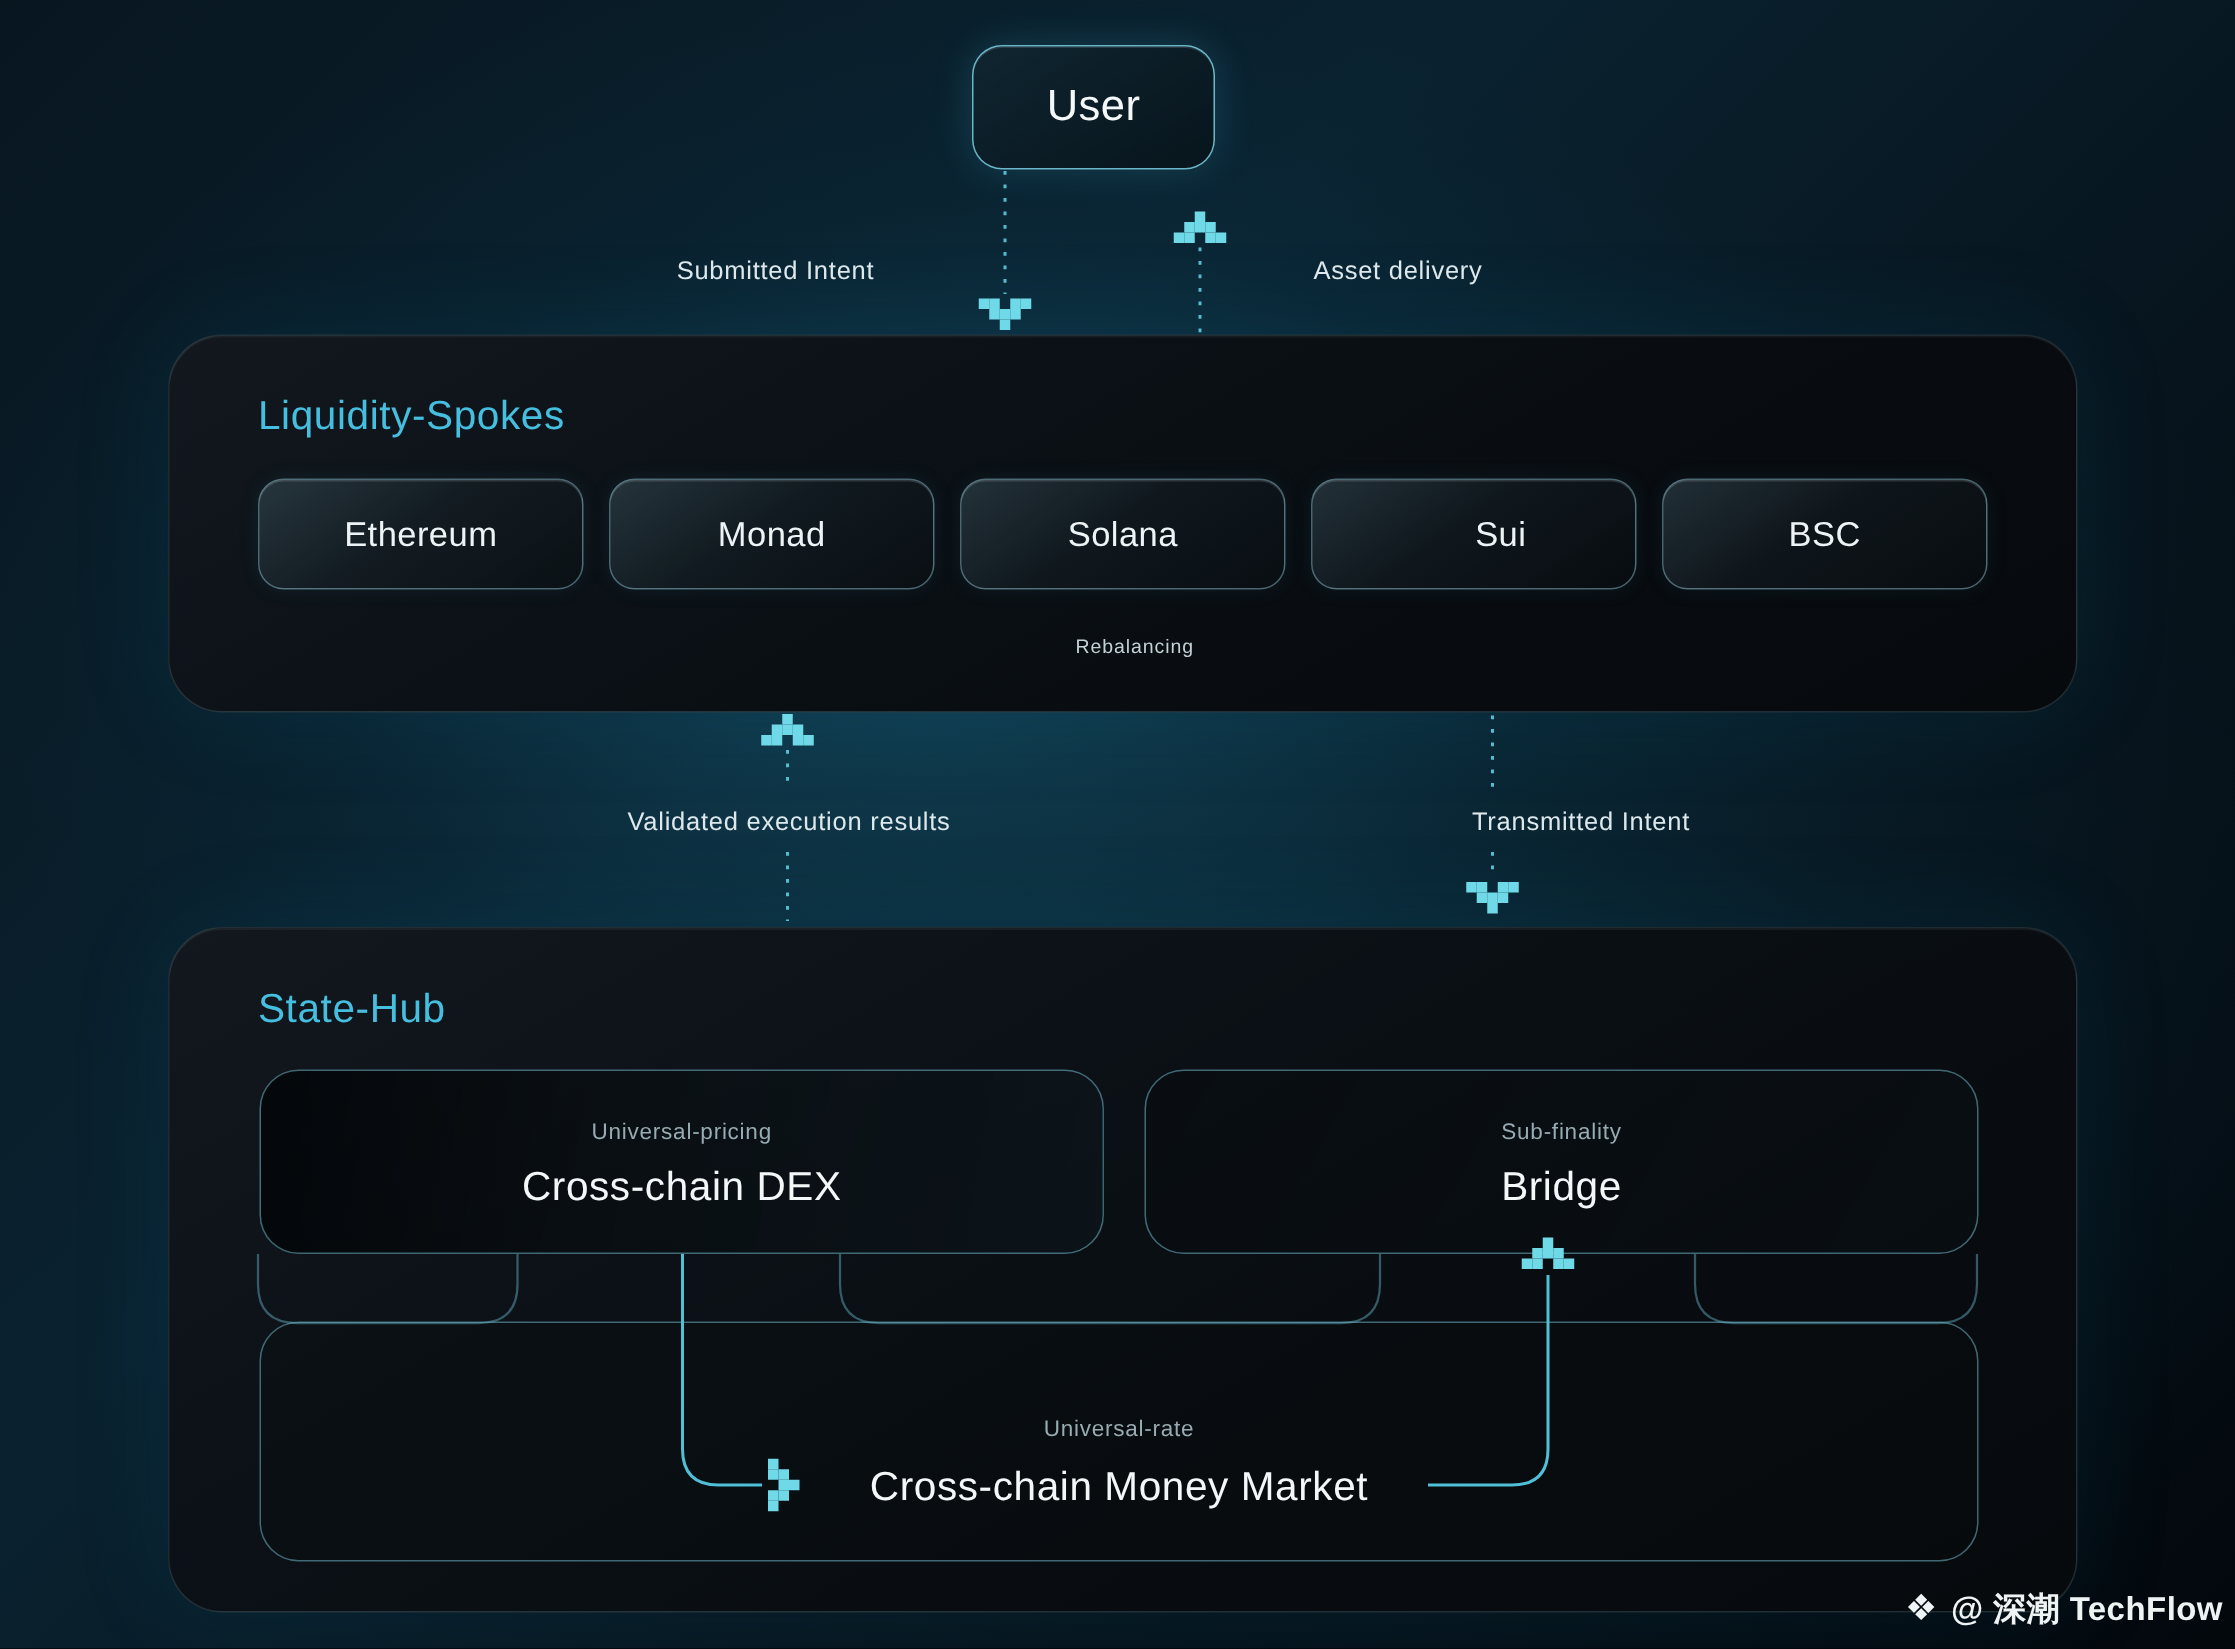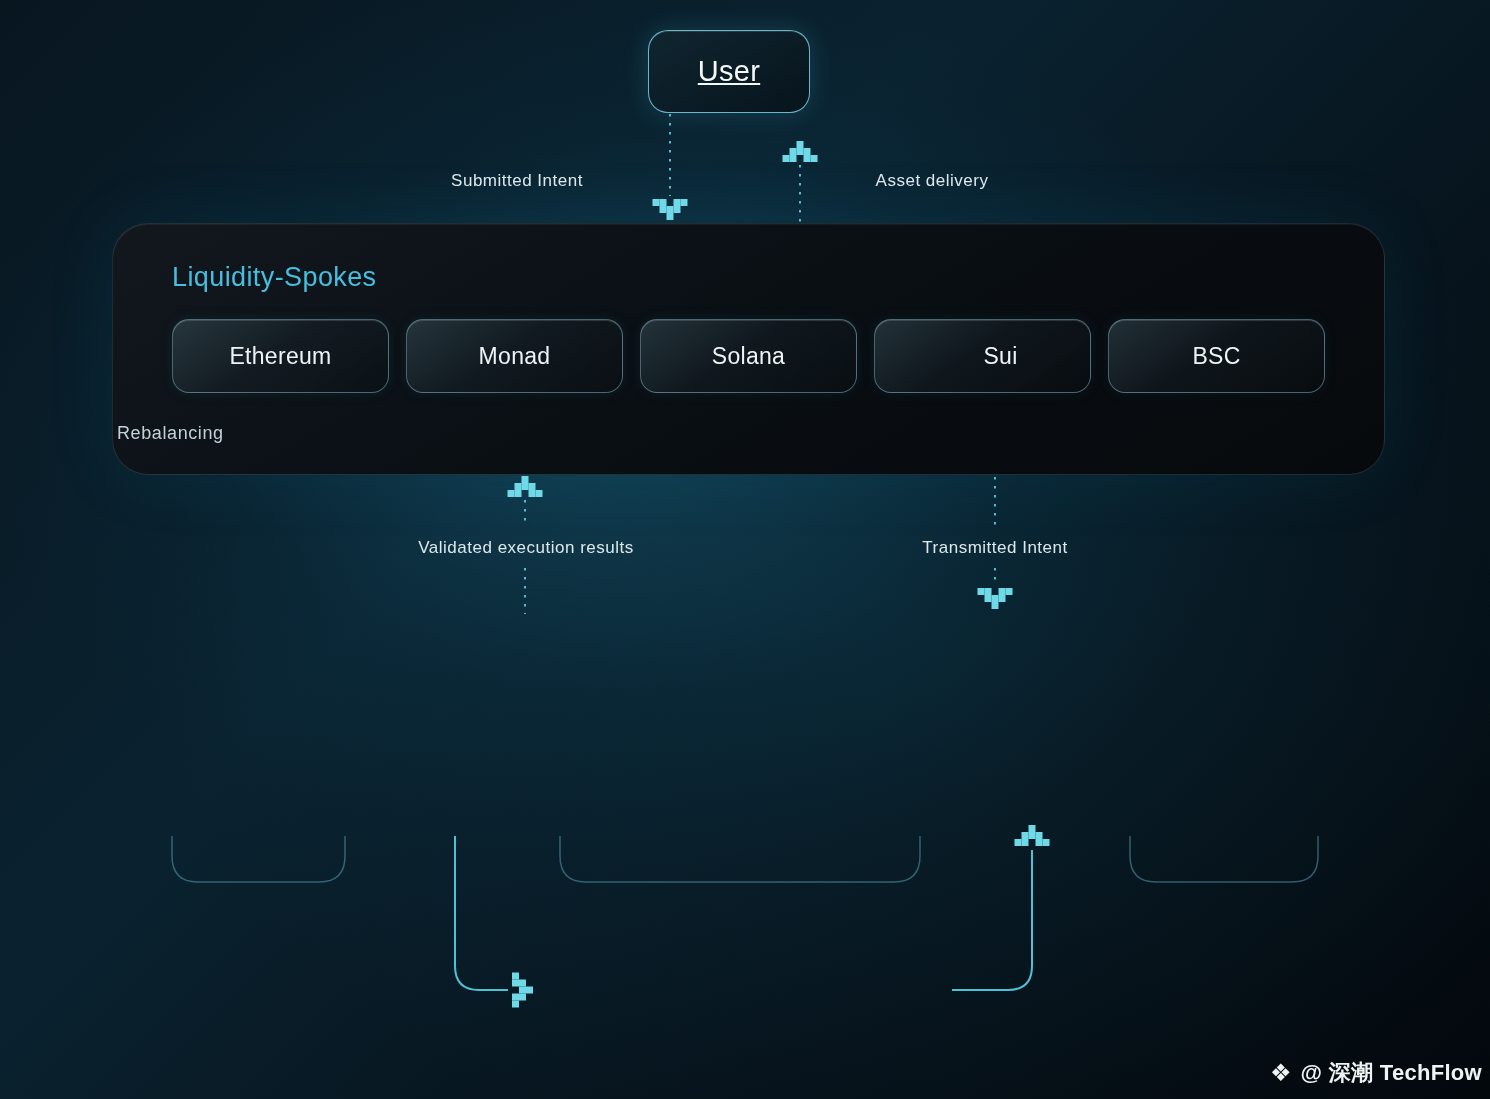--- a/index.html
+++ b/index.html
@@ -17,21 +17,21 @@
     position:absolute; transform:translate(-50%,-50%);
     color:#dce8ec; font-size:17px; letter-spacing:0.5px; white-space:nowrap; z-index:6;
   }
 
   .user-node {
     position:absolute; left:648px; top:30px; width:162px; height:83px;
     border-radius:20px; border:1px solid rgba(125,210,230,0.85);
     background:linear-gradient(150deg, rgba(22,42,52,0.55), rgba(6,14,18,0.7));
     box-shadow:0 0 26px rgba(70,190,220,0.20), inset 0 1px 0 rgba(255,255,255,0.12);
     display:flex; align-items:center; justify-content:center;
-    color:#f4f8f9; font-size:29px; letter-spacing:0.3px; z-index:4;text-decoration:underline;
+    color:#f4f8f9; font-size:29px; letter-spacing:0.3px; z-index:4;
   }
 
   .panel {
     position:absolute; left:112px; width:1273px; border-radius:36px;
     background:linear-gradient(150deg, #12181d 0%, #0b1116 35%, #080c10 70%, #070a0d 100%);
     border:1px solid rgba(130,175,190,0.20);
     box-shadow:0 0 70px rgba(20,140,180,0.10), inset 0 1px 0 rgba(255,255,255,0.05);
     z-index:3;
   }
   .panel.spokes { top:223px; height:252px; }
@@ -47,22 +47,22 @@
     border:1px solid rgba(150,205,220,0.45);
     background:linear-gradient(145deg, rgba(95,130,145,0.30) 0%, rgba(40,60,70,0.22) 45%, rgba(10,16,20,0.28) 100%);
     box-shadow:inset 0 1px 0 rgba(255,255,255,0.14), 0 0 14px rgba(40,140,170,0.10);
     display:flex; align-items:center; justify-content:center;
     color:#eef4f6; font-size:23px; letter-spacing:0.3px;
   }
   .chain-0 { left:59px; }  .chain-1 { left:293px; } .chain-2 { left:527px; }
   .chain-3 { left:761px;padding-left:36px; } .chain-4 { left:995px; }
 
   .rebalancing {
-    position:absolute; left:4px; right:0; top:199px; 
-    color:#c3d2d7; font-size:18px; letter-spacing:0.6px;
+    position:absolute; left:16px; right:0; top:199px; text-align:center;
+    color:#c3d2d7; font-size:13px; letter-spacing:0.6px;
   }
 
   .hub-node { position:absolute; border-radius:26px; border:1px solid rgba(120,195,215,0.50); }
   .hub-node.dex    { left:60px;  top:94px;  width:563px; height:123px;
     background:linear-gradient(100deg, rgba(0,2,4,0.72) 0%, rgba(4,8,10,0.35) 40%, rgba(30,52,62,0.12) 100%); }
   .hub-node.bridge { left:650px; top:94px;  width:556px; height:123px;
     background:linear-gradient(120deg, rgba(6,10,13,0.40), rgba(18,32,40,0.12)); }
   .hub-node.bottom { left:60px;  top:262px; width:1146px; height:160px;
     background:rgba(6,10,13,0.25); }
 
@@ -90,21 +90,21 @@
 
 <div class="canvas">
 
   <div class="user-node">
     <span>User</span>
   </div>
 
   <span class="flow-label" style="left:517px; top:181px;">Submitted Intent</span>
   <span class="flow-label" style="left:932px; top:181px;">Asset delivery</span>
   <span class="flow-label" style="left:526px; top:548px;">Validated execution results</span>
-  <span class="flow-label" style="left:995px; top:548px;">Transmitted Intent</span>
+  <span class="flow-label" style="left:1054px; top:548px;">Transmitted Intent</span>
 
   <div class="panel spokes">
     <div class="panel-title">Liquidity-Spokes</div>
     <div class="chain-box chain-1">
       <span>Monad</span>
     </div>
     <div class="chain-box chain-0">
       <span>Ethereum</span>
     </div>
     <div class="chain-box chain-2">
@@ -112,20 +112,38 @@
     </div>
     <div class="chain-box chain-3">
       <span>Sui</span>
     </div>
     <div class="chain-box chain-4">
       <span>BSC</span>
     </div>
     <div class="rebalancing">Rebalancing</div>
   </div>
 
+  <div class="panel hub">
+    <div class="panel-title">State-Hub</div>
+
+    <div class="hub-node dex">
+      <span class="node-tag">Universal-pricing</span>
+      <span class="node-label">Cross-chain DEX</span>
+    </div>
+
+    <div class="hub-node bridge">
+      <span class="node-tag">Sub-finality</span>
+      <span class="node-label">Bridge</span>
+    </div>
+
+    <div class="hub-node bottom">
+      <span class="node-tag">Universal-rate</span>
+      <span class="node-label">Cross-chain Money Market</span>
+    </div>
+  </div>
 
   <svg class="overlay" width="1490" height="1099" viewBox="0 0 1490 1099" aria-hidden="true">
     <defs>
       <g id="pxd" fill="#6fd9e8">
         <rect x="0" y="0" width="7" height="7"></rect>
           <rect x="7" y="0" width="7" height="7"></rect>
         <rect x="21" y="0" width="7" height="7"></rect>
           <rect x="28" y="0" width="7" height="7"></rect>
         <rect x="7" y="7" width="7" height="7"></rect>
           <rect x="14" y="7" width="7" height="7"></rect>

